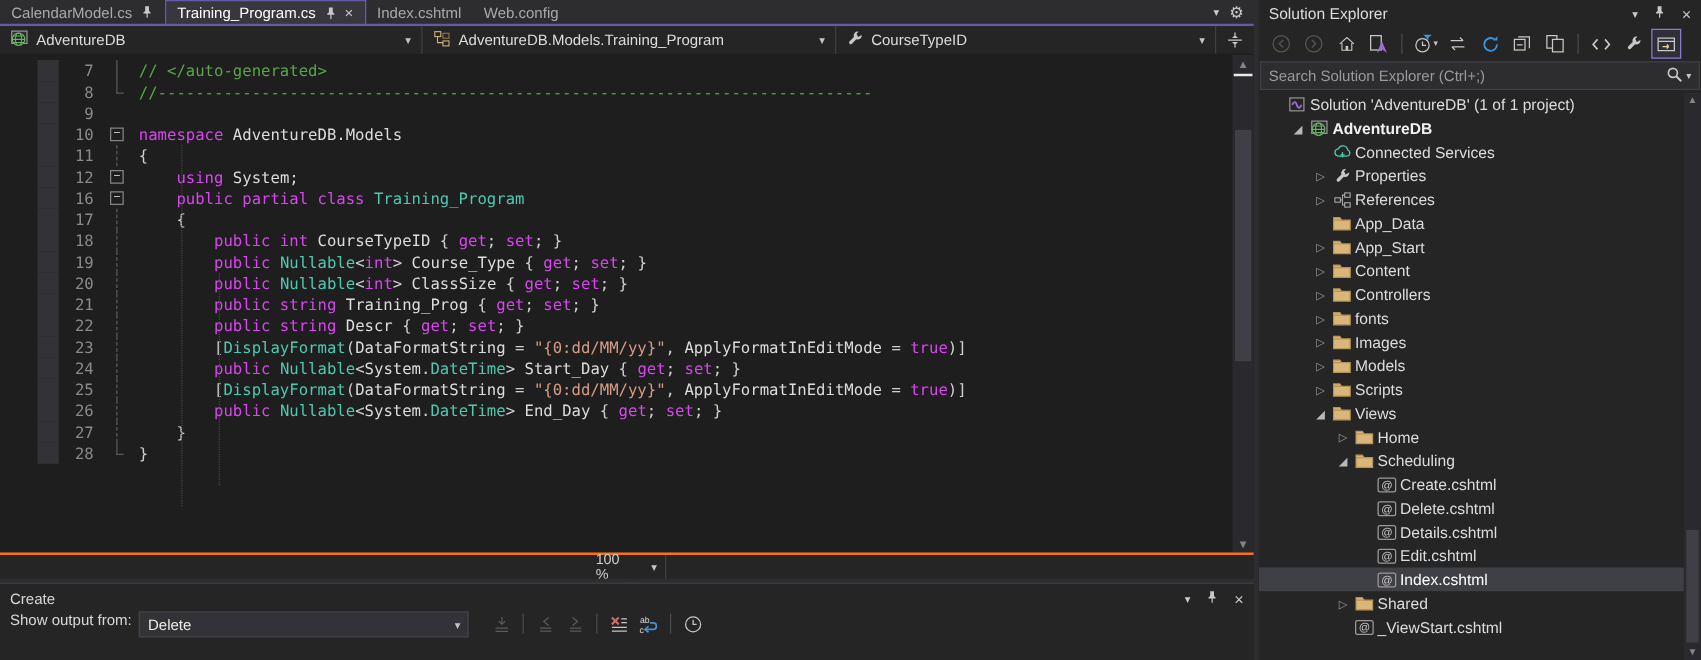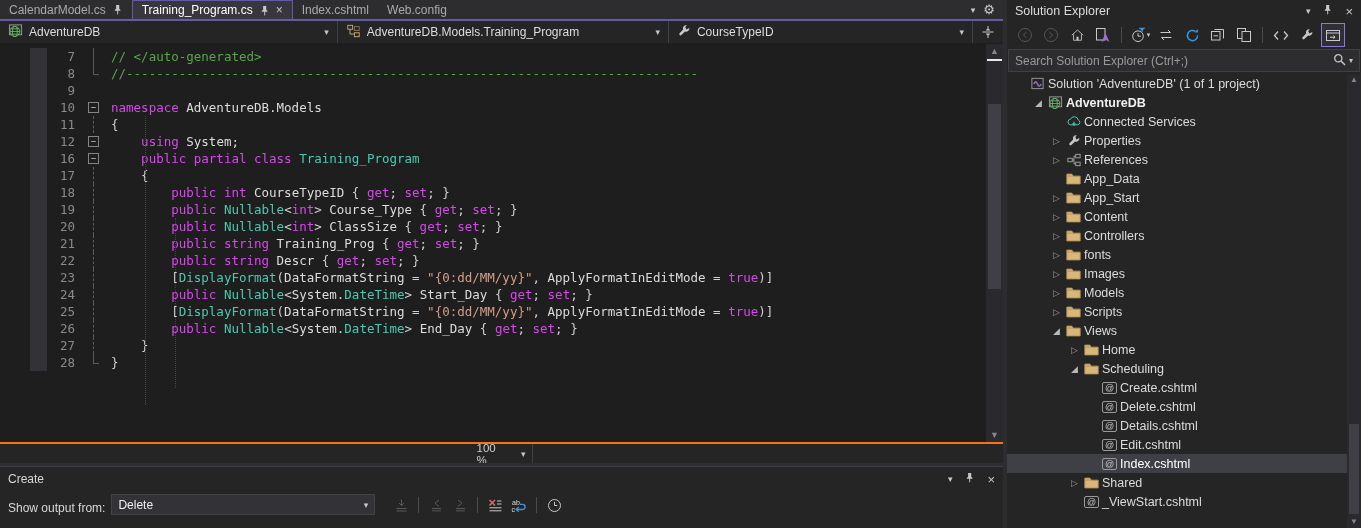--- a/index.html
+++ b/index.html
@@ -51,21 +51,21 @@
   #h-track{flex:1;height:12px;background:#2a2a2e;position:relative;}
   #h-thumb{position:absolute;left:2px;top:1px;height:10px;width:92%;background:#9a9a9a;opacity:.55;}
   .es-right{display:flex;align-items:center;height:100%;}
   .es-cell{padding:0 12px;display:flex;align-items:center;height:100%;}
   .es-box{border-left:1px solid #3f3f46;justify-content:center;min-width:42px;padding:0 8px;}
   
   #splitter-h{position:absolute;left:0;top:463px;width:1003px;height:3px;background:#2d2d30;}
   #output-panel{position:absolute;left:0;top:466px;width:1003px;height:62px;background:#252526;border-top:1px solid #3f3f46;}
   #output-header{display:flex;align-items:center;height:20px;padding:2px 8px 0 8px;color:#d8d8d8;}
   #output-header .hdr-icons{margin-left:auto;display:flex;gap:12px;align-items:center;color:#c8c8c8;}
-  #output-toolbar{display:flex;align-items:flex-end;height:26px;padding:0 8px;gap:6px;}
+  #output-toolbar{display:flex;align-items:flex-start;height:26px;padding:0 8px;gap:6px;}
   #output-combo{width:250px;height:19px;background:#333337;border:1px solid #434346;display:flex;align-items:center;padding:0 6px;color:#eeeeee;}
   #output-combo .chev{margin-left:auto;font-size:9px;color:#c5c5c5;}
   .ot-icon{width:20px;height:20px;display:flex;align-items:center;justify-content:center;}
   .ot-sep{width:1px;height:16px;background:#4a4a4f;margin:0 3px;}
   
   #side-splitter{position:absolute;left:1003px;top:0;width:4px;height:528px;background:#2d2d30;}
   #sol-exp{position:absolute;left:1007px;top:0;width:354px;height:528px;background:#252526;display:flex;flex-direction:column;}
   #se-header{display:flex;align-items:center;height:22px;padding:0 8px;color:#dcdcdc;font-size:12.5px;}
   #se-header .hdr-icons{margin-left:auto;display:flex;gap:12px;align-items:center;color:#c8c8c8;}
   #se-toolbar{display:flex;align-items:center;height:26px;padding:0 6px;gap:2px;}

